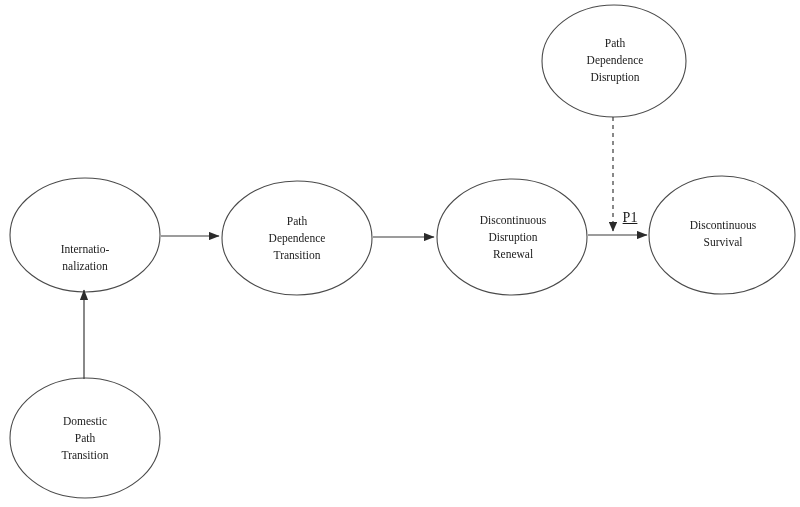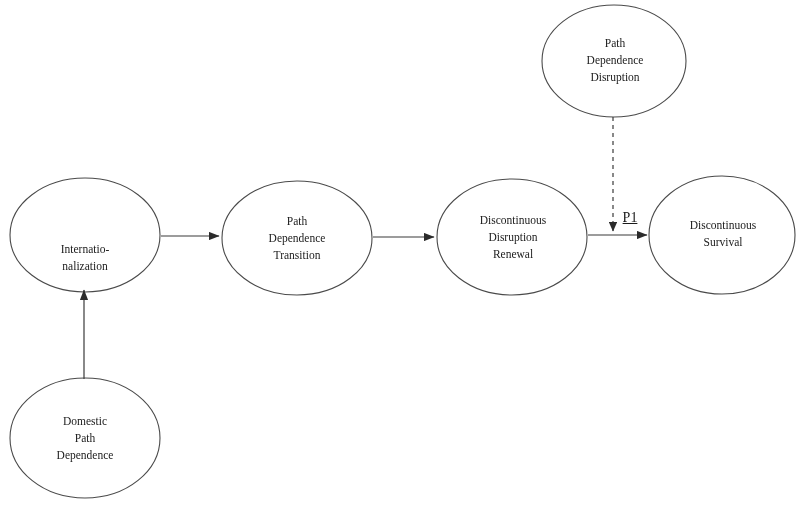--- a/index.html
+++ b/index.html
@@ -101,17 +101,17 @@
 
   <div class="node-label" style="left:723px; top:234px; width:146px;">Discontinuous
 Survival</div>
 
   <div class="node-label" style="left:615px; top:60px; width:144px;">Path
 Dependence
 Disruption</div>
 
   <div class="node-label" style="left:85px; top:438px; width:150px;">Domestic
 Path
-Dependence</div>
+Transition</div>
 
   <div class="edge-label" style="left:630px; top:218px;">P1</div>
 
 </div>
 
 </body></html>

